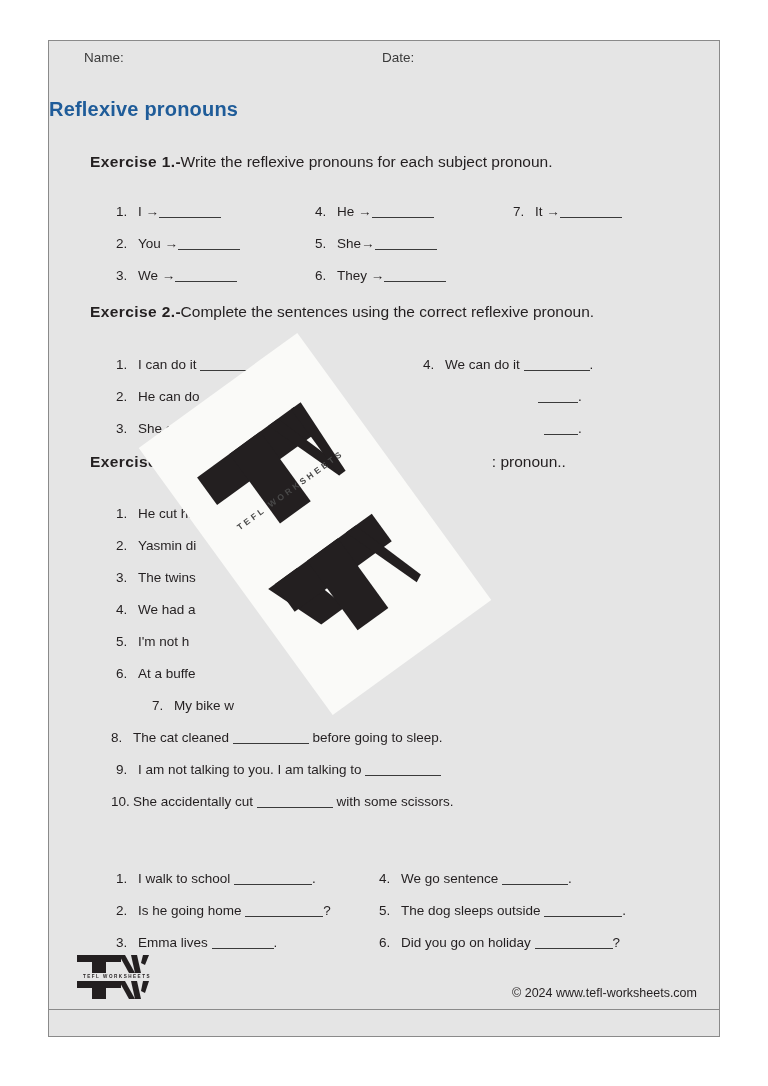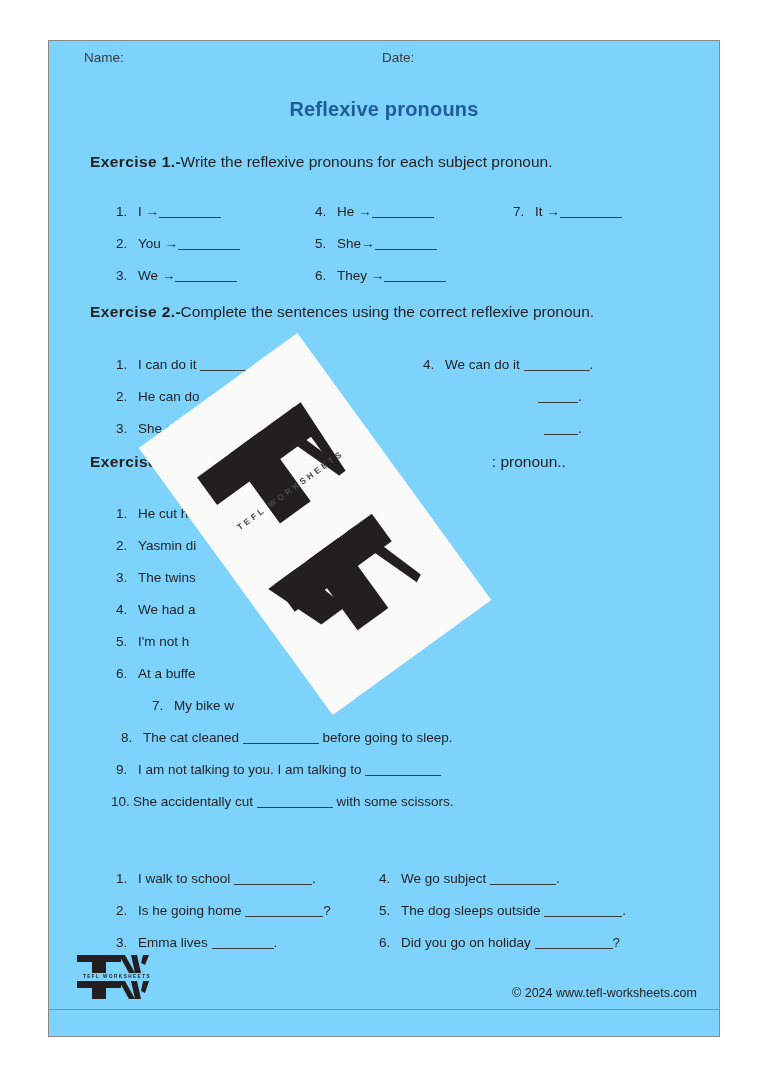--- a/index.html
+++ b/index.html
@@ -16,21 +16,21 @@
     position: relative;
   }
   .page {
     position: absolute;
     left: 48px;
     top: 40px;
     width: 672px;
     height: 997px;
     border: 1px solid #8a8a8a;
     box-sizing: border-box;
-    background: #7dd3fc;
+    background: #e5e5e5;
     overflow: hidden;
   }
   .inner {
     position: relative;
     width: 100%;
     height: 100%;
   }
 
   
   .namedate {
@@ -42,21 +42,20 @@
     color: #3a3a3a;
   }
   .namedate .name { position: absolute; left: 35px; }
   .namedate .date { position: absolute; left: 333px; }
 
   .title {
     position: absolute;
     top: 57px;
     left: 0;
     width: 100%;
-    text-align: center;
     font-size: 20px;
     font-weight: bold;
     letter-spacing: 0.2px;
   }
 
   
   .section { position: absolute; left: 0; width: 100%; }
   .ex-head {
     font-size: 15.5px;
     color: #231f20;
@@ -205,32 +204,32 @@
       <b>Exercise 3.</b><span class="dash">-</span><span class="prompt">C</span><span class="prompt" style="display:inline-block;width:300px;"></span><span class="prompt">: pronoun..</span>
     </div>
     <div class="items" style="height:340px;">
       <div class="item" style="left:67px;  top:35px;"><span class="num">1.</span><span>He cut his</span></div>
       <div class="item" style="left:67px;  top:67px;"><span class="num">2.</span><span>Yasmin di</span></div>
       <div class="item" style="left:67px;  top:99px;"><span class="num">3.</span><span>The twins</span></div>
       <div class="item" style="left:67px;  top:131px;"><span class="num">4.</span><span>We had a</span></div>
       <div class="item" style="left:67px;  top:163px;"><span class="num">5.</span><span>I'm not h</span></div>
       <div class="item" style="left:67px;  top:195px;"><span class="num">6.</span><span>At a buffe</span></div>
       <div class="item" style="left:67px;  top:227px;margin-left:36px;"><span class="num">7.</span><span>My bike w</span></div>
-      <div class="item" style="left:72px;  top:259px;"><span class="num">8.</span><span>The cat cleaned </span><span class="blank" style="width:76px;"></span><span> before going to sleep.</span></div>
+      <div class="item" style="left:62px;  top:259px;"><span class="num">8.</span><span>The cat cleaned </span><span class="blank" style="width:76px;"></span><span> before going to sleep.</span></div>
       <div class="item" style="left:67px;  top:291px;"><span class="num">9.</span><span>I am not talking to you. I am talking to </span><span class="blank" style="width:76px;"></span><span></span></div>
       <div class="item" style="left:62px;  top:323px;"><span class="num wide">10.</span><span>She accidentally cut </span><span class="blank" style="width:76px;"></span><span> with some scissors.</span></div>
     </div>
   </div>
 
   <div class="section" style="top:795px;">
     <div class="items" style="height:110px;">
       <div class="item" style="left:67px;  top:35px;"><span class="num">1.</span><span>I walk to school </span><span class="blank" style="width:78px;"></span><span>.</span></div>
       <div class="item" style="left:67px;  top:67px;"><span class="num">2.</span><span>Is he going home </span><span class="blank" style="width:78px;"></span><span>?</span></div>
       <div class="item" style="left:67px;  top:99px;"><span class="num">3.</span><span>Emma lives </span><span class="blank" style="width:62px;"></span><span>.</span></div>
-      <div class="item" style="left:330px; top:35px;"><span class="num">4.</span><span>We go subject </span><span class="blank" style="width:66px;"></span><span>.</span></div>
+      <div class="item" style="left:330px; top:35px;"><span class="num">4.</span><span>We go sentence </span><span class="blank" style="width:66px;"></span><span>.</span></div>
       <div class="item" style="left:330px; top:67px;"><span class="num">5.</span><span>The dog sleeps outside </span><span class="blank" style="width:78px;"></span><span>.</span></div>
       <div class="item" style="left:330px; top:99px;"><span class="num">6.</span><span>Did you go on holiday </span><span class="blank" style="width:78px;"></span><span>?</span></div>
     </div>
   </div>
 
   <div class="watermark">
     <div class="wm-inner">
       <svg class="wm-mono" viewBox="0 0 168 250">
         <rect x="16" y="18" width="120" height="34" fill="#231f20"></rect>
         <rect x="56" y="18" width="38" height="86" fill="#231f20"></rect>

